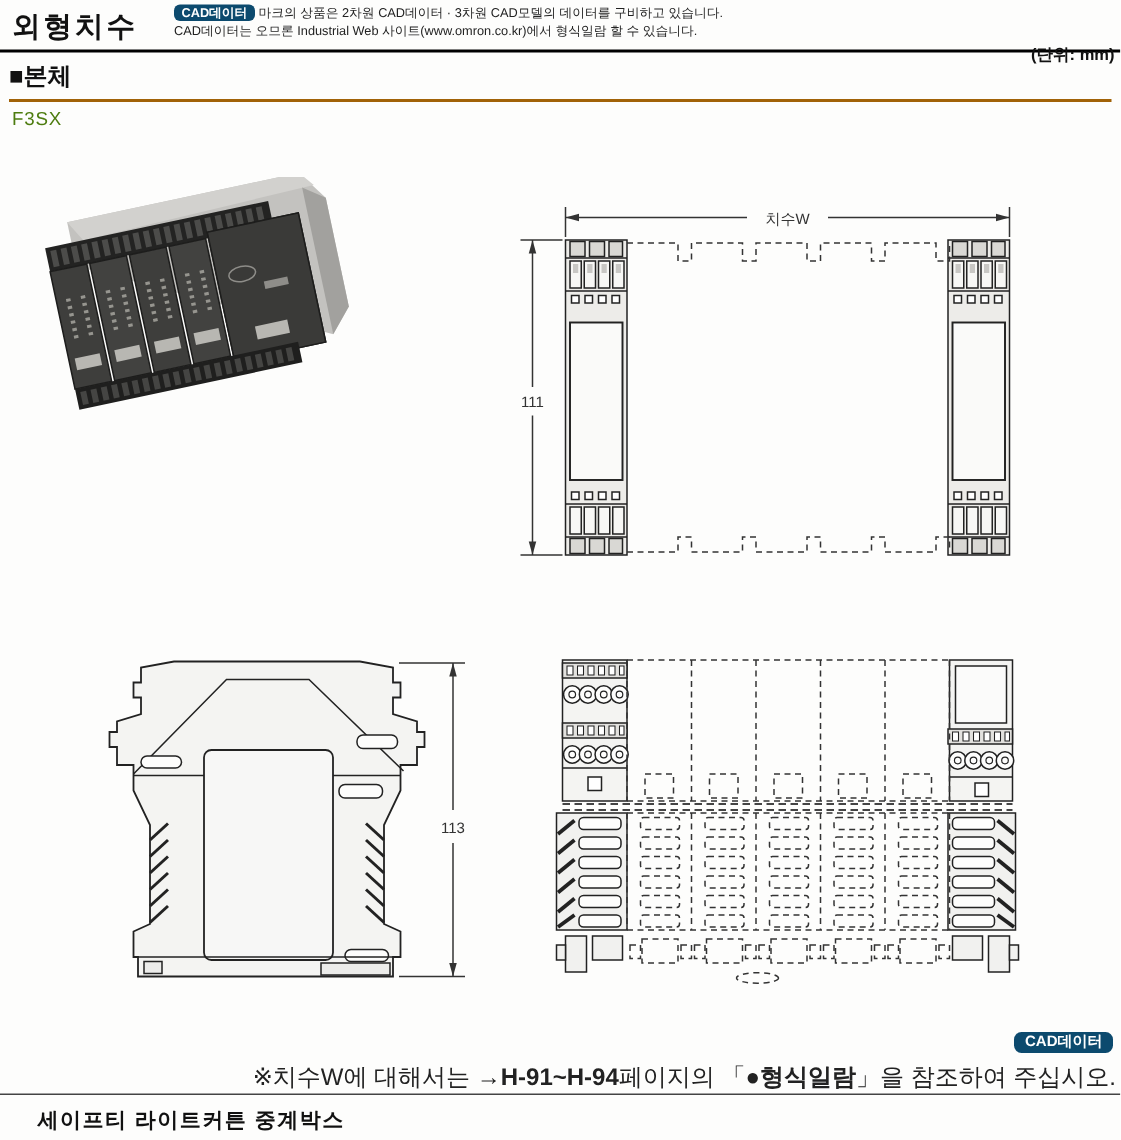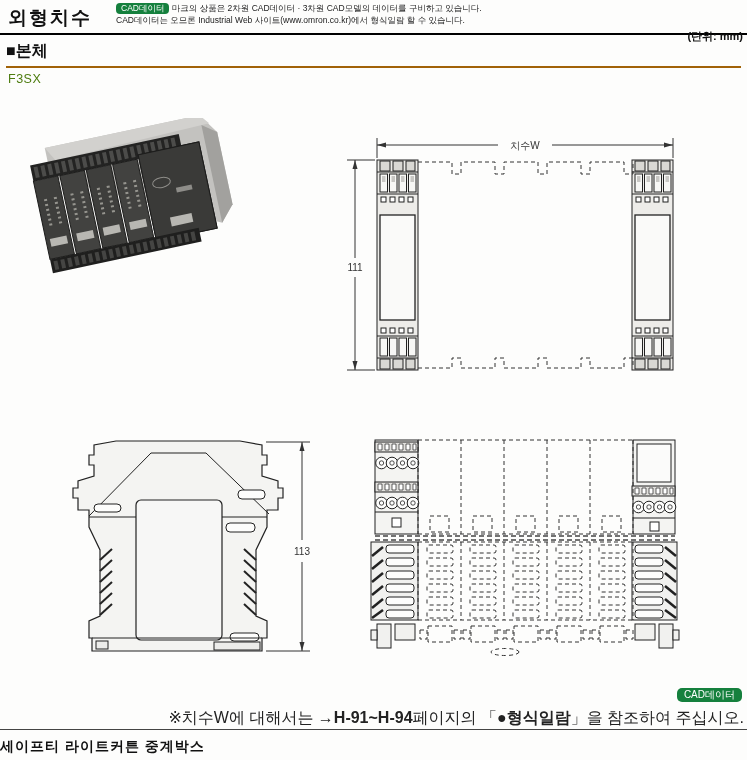--- a/index.html
+++ b/index.html
@@ -2,41 +2,41 @@
 <html><head>
 <meta charset="utf-8">
 <style>
   html,body{margin:0;padding:0;background:#fff;}
   .page{position:relative;width:747px;height:760px;background:#fdfdfc;overflow:hidden;
         font-family:"Liberation Sans","DejaVu Sans",sans-serif;color:#111;}
   
   .hdr{position:absolute;top:0;left:0;width:747px;height:33px;border-bottom:2px solid #000;}
   .hdr-title{position:absolute;left:8px;top:5px;font-size:19px;font-weight:bold;letter-spacing:2px;}
   .hdr-note{position:absolute;left:116px;top:3px;font-size:8.5px;line-height:11.5px;color:#222;}
-  .badge{display:inline-block;background:#15803d;color:#fff;font-weight:normal;font-size:8.5px;
+  .badge{display:inline-block;background:#0c4a6e;color:#fff;font-weight:bold;font-size:8.5px;
          padding:0 5px;border-radius:4px;line-height:11px;vertical-align:top;}
   .hdr-unit{position:absolute;right:4px;top:13px;font-size:11px;font-weight:bold;margin-top:16px;}
   
   .sec{position:absolute;top:41px;left:6px;width:735px;font-size:16px;font-weight:bold;
        border-bottom:2px solid #a16207;padding-bottom:4px;}
   .model{position:absolute;top:72px;left:8px;font-size:12.5px;color:#4d7c0f;letter-spacing:.5px;}
   
   .photo{position:absolute;left:28px;top:118px;}
   .front{position:absolute;left:338px;top:132px;}
   .side{position:absolute;left:56px;top:428px;}
   .bottomv{position:absolute;left:338px;top:430px;}
   svg{display:block;}
   svg text{font-family:"Liberation Sans","DejaVu Sans",sans-serif;fill:#333;}
   
   .cad2{position:absolute;right:5px;top:688px;}
   .cad2 .badge{font-size:10px;line-height:14px;padding:0 7px;border-radius:5px;}
   .footnote{position:absolute;right:3px;top:708px;font-size:16px;color:#222;white-space:nowrap;}
   .footnote b{font-weight:bold;}
   .rule{position:absolute;top:729px;left:0;width:747px;border-top:1.5px solid #444;}
-  .pfooter{position:absolute;left:0;top:738px;font-size:14px;font-weight:bold;letter-spacing:1px;}
+  .pfooter{position:absolute;left:25px;top:738px;font-size:14px;font-weight:bold;letter-spacing:1px;}
   .dim{stroke:#333;stroke-width:1;fill:none;}
   .dash{stroke:#333;stroke-width:1;fill:none;stroke-dasharray:4 3;}
 </style>
 </head>
 <body>
 
 <div class="page">
 
   <div class="hdr">
     <div class="hdr-title">외형치수</div>

